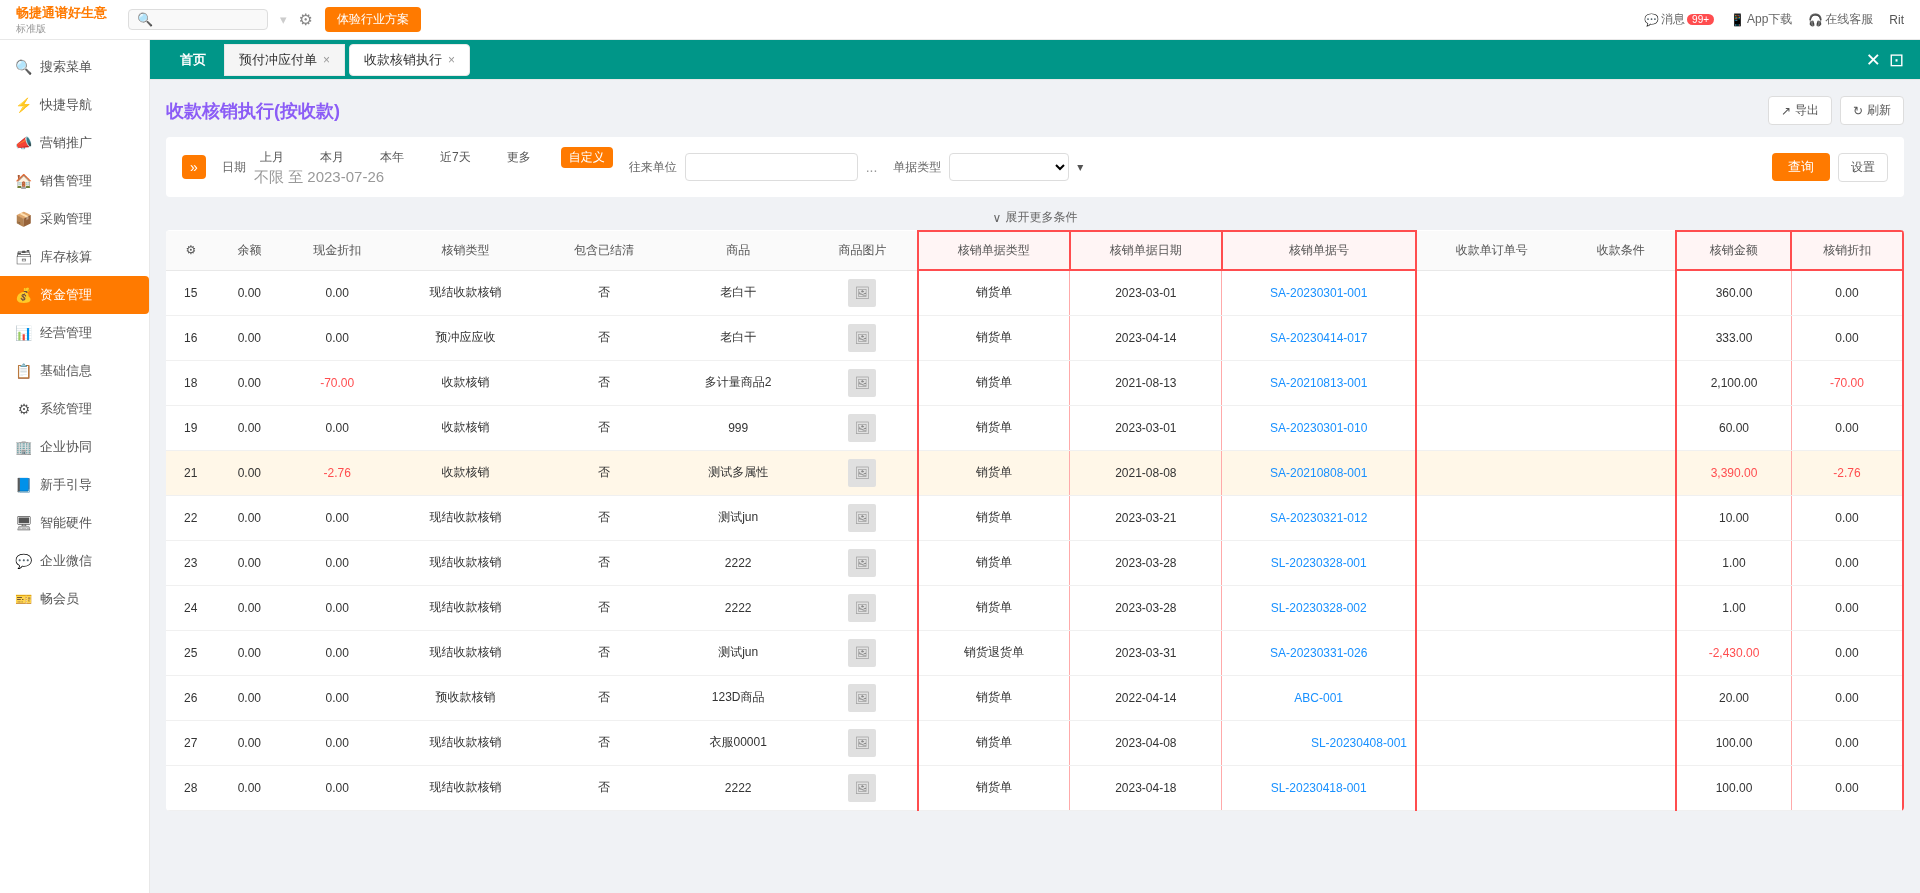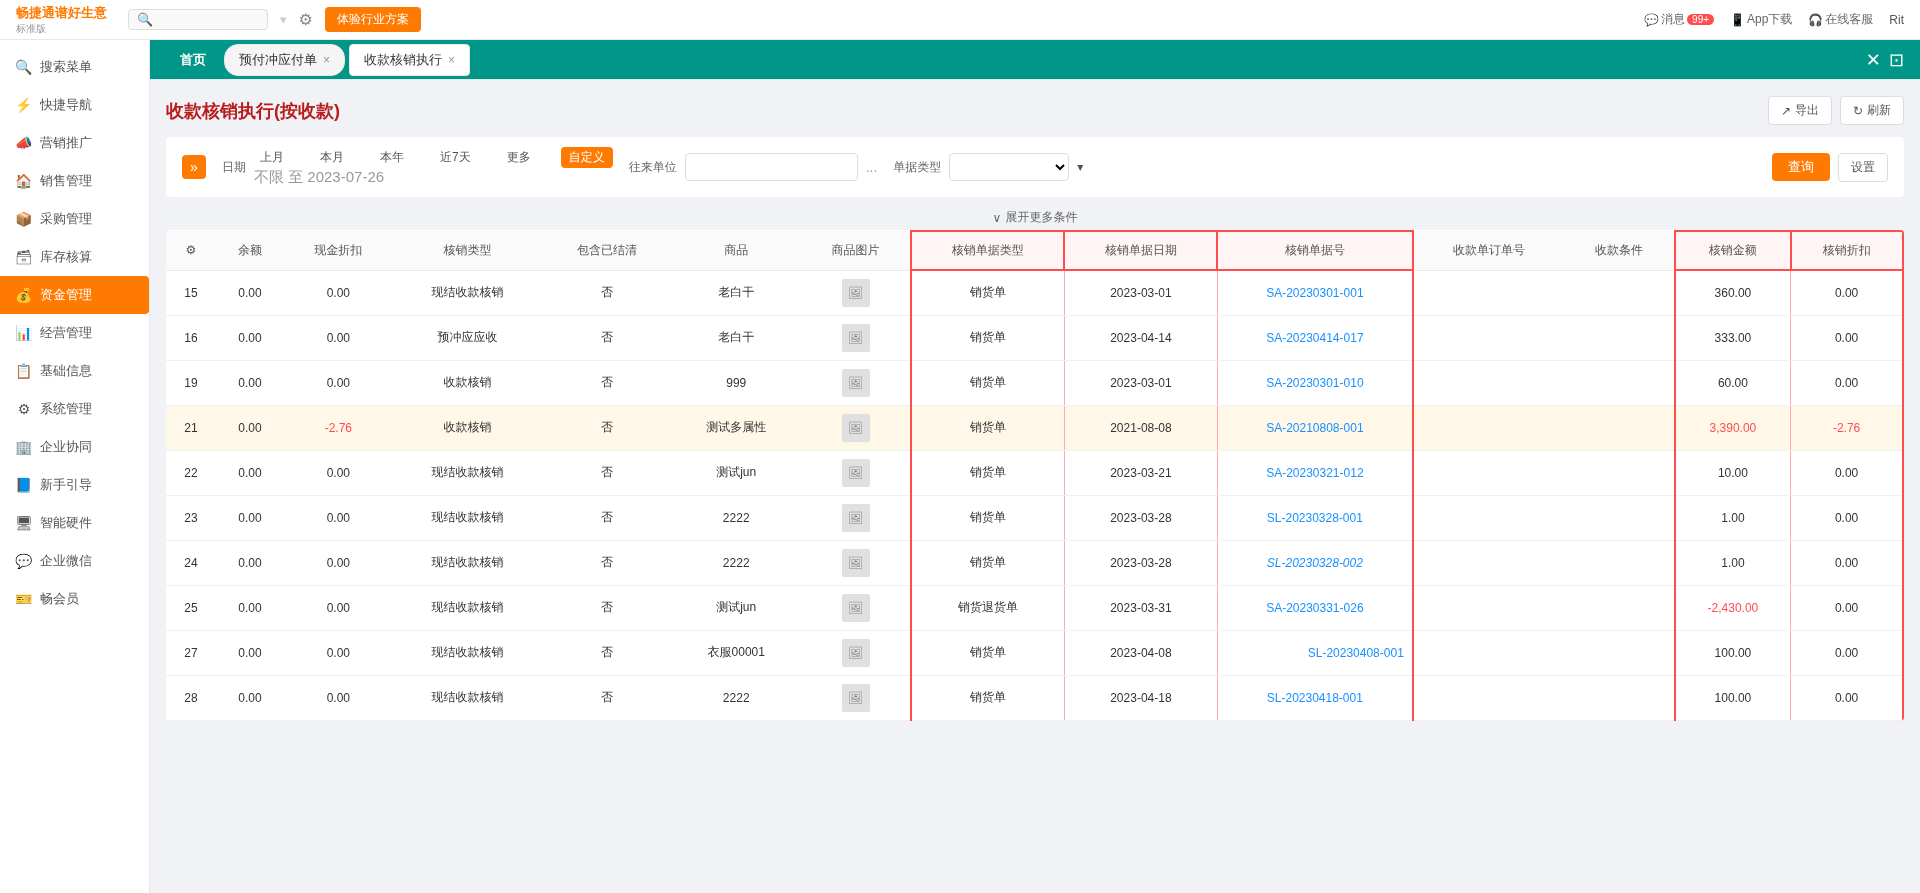--- a/index.html
+++ b/index.html
@@ -29,21 +29,21 @@
     .tab { display: flex; align-items: center; gap: 6px; padding: 6px 14px; border-radius: 4px 4px 0 0; cursor: pointer; font-size: 13px; border: 1px solid transparent; }
     .tab.home { color: #ff7a00; font-weight: 700; border-bottom: none; }
     .tab.inactive { background: #f5f5f5; border-color: #e8e8e8; color: #555; }
     .tab.active { background: #fff; border-color: #e8e8e8; border-bottom-color: #fff; color: #333; font-weight: 500; }
     .tab-close { color: #999; font-size: 12px; cursor: pointer; }
     .tab-bar-right { margin-left: auto; display: flex; align-items: center; gap: 8px; color: #999; font-size: 16px; }
 
     
     .page-content { flex: 1; padding: 16px; overflow: auto; background: #f0f2f5; }
     .page-header { display: flex; justify-content: space-between; align-items: center; margin-bottom: 12px; }
-    .page-title { font-size: 18px; font-weight: 600; color: #b91c1c; }
+    .page-title { font-size: 18px; font-weight: 600; color: #8b5cf6; }
     .page-actions { display: flex; gap: 8px; }
     .action-btn { display: flex; align-items: center; gap: 4px; padding: 5px 12px; border: 1px solid #ddd; border-radius: 4px; cursor: pointer; background: #fff; font-size: 12px; color: #555; }
 
     
     .filter-bar { background: #fff; border-radius: 4px; padding: 10px 16px; margin-bottom: 8px; display: flex; align-items: center; gap: 16px; flex-wrap: wrap; }
     .filter-toggle { background: #ff7a00; color: #fff; border: none; border-radius: 4px; width: 24px; height: 24px; cursor: pointer; font-size: 14px; display: flex; align-items: center; justify-content: center; }
     .filter-item { display: flex; align-items: center; gap: 8px; font-size: 12px; color: #555; }
     .filter-label { color: #666; white-space: nowrap; }
     .filter-date-group { display: flex; flex-direction: column; }
     .filter-date-row { display: flex; gap: 24px; align-items: center; }
@@ -169,21 +169,21 @@
       <span>畅会员</span>
     </div>
   </div>
 
   <div class="content-area">
 
     <div class="tab-bar" style="background:#009688;">
       <div class="tab home" style="background:#009688; color:#fff; border:none;">
         <span>首页</span>
       </div>
-      <div class="tab inactive" style="background:#f5f5f5; color:#333; border:1px solid #e8e8e8; border-radius:14px;">
+      <div class="tab inactive" style="background:#f5f5f5; color:#333; border:1px solid #e8e8e8; border-radius:0;">
         <span>预付冲应付单</span>
         <span class="tab-close">×</span>
       </div>
       <div class="tab active" style="background:#fff; color:#333; border:1px solid #e8e8e8; border-radius:4px;">
         <span>收款核销执行</span>
         <span class="tab-close">×</span>
       </div>
       <div class="tab-bar-right">
         <span style="cursor:pointer; color:#fff; font-size:18px;">✕</span>
         <span style="cursor:pointer; color:#fff; font-size:18px;">⊡</span>
@@ -296,20 +296,38 @@
                 </td>
                 <td style="border-left: 2px solid rgb(255, 77, 79); border-right: 1px solid rgb(255, 170, 170);">销货单</td>
                 <td style="border-left: 1px solid rgb(255, 170, 170); border-right: 1px solid rgb(255, 170, 170);">2023-04-14</td>
                 <td style="border-left: 1px solid rgb(255, 170, 170); border-right: 2px solid rgb(255, 77, 79);"><a class="link-cell" href="#">SA-20230414-017</a></td>
                 <td></td>
                 <td></td>
                 <td style="border-left: 2px solid rgb(255, 77, 79); border-right: 1px solid rgb(255, 170, 170);">333.00</td>
                 <td style="border-left: 1px solid rgb(255, 170, 170); border-right: 2px solid rgb(255, 77, 79);">0.00</td>
               </tr>
               <tr>
+                <td>18</td>
+                <td>0.00</td>
+                <td class="negative">-70.00</td>
+                <td>收款核销</td>
+                <td>否</td>
+                <td>多计量商品2</td>
+                <td style="text-align: center;">
+                  <div style="width:28px;height:28px;background:#e0e0e0;border-radius:2px;margin:auto;display:flex;align-items:center;justify-content:center;font-size:12px;color:#888;">🖼</div>
+                </td>
+                <td style="border-left: 2px solid rgb(255, 77, 79); border-right: 1px solid rgb(255, 170, 170);">销货单</td>
+                <td style="border-left: 1px solid rgb(255, 170, 170); border-right: 1px solid rgb(255, 170, 170);">2021-08-13</td>
+                <td style="border-left: 1px solid rgb(255, 170, 170); border-right: 2px solid rgb(255, 77, 79);"><a class="link-cell" href="#">SA-20210813-001</a></td>
+                <td></td>
+                <td></td>
+                <td style="border-left: 2px solid rgb(255, 77, 79); border-right: 1px solid rgb(255, 170, 170);">2,100.00</td>
+                <td class="negative" style="border-left: 1px solid rgb(255, 170, 170); border-right: 2px solid rgb(255, 77, 79);">-70.00</td>
+              </tr>
+              <tr>
                 <td>19</td>
                 <td>0.00</td>
                 <td>0.00</td>
                 <td>收款核销</td>
                 <td>否</td>
                 <td>999</td>
                 <td style="text-align: center;">
                   <div style="width:28px;height:28px;background:#e0e0e0;border-radius:2px;margin:auto;display:flex;align-items:center;justify-content:center;font-size:12px;color:#888;">🖼</div>
                 </td>
                 <td style="border-left: 2px solid rgb(255, 77, 79); border-right: 1px solid rgb(255, 170, 170);">销货单</td>
@@ -379,21 +397,21 @@
                 <td>0.00</td>
                 <td>0.00</td>
                 <td>现结收款核销</td>
                 <td>否</td>
                 <td>2222</td>
                 <td style="text-align: center;">
                   <div style="width:28px;height:28px;background:#e0e0e0;border-radius:2px;margin:auto;display:flex;align-items:center;justify-content:center;font-size:12px;color:#888;">🖼</div>
                 </td>
                 <td style="border-left: 2px solid rgb(255, 77, 79); border-right: 1px solid rgb(255, 170, 170);">销货单</td>
                 <td style="border-left: 1px solid rgb(255, 170, 170); border-right: 1px solid rgb(255, 170, 170);">2023-03-28</td>
-                <td style="border-left: 1px solid rgb(255, 170, 170); border-right: 2px solid rgb(255, 77, 79); font-style: italic;"><a class="link-cell" href="#">SL-20230328-002</a></td>
+                <td style="border-left: 1px solid rgb(255, 170, 170); border-right: 2px solid rgb(255, 77, 79);"><a class="link-cell" href="#">SL-20230328-002</a></td>
                 <td></td>
                 <td></td>
                 <td style="border-left: 2px solid rgb(255, 77, 79); border-right: 1px solid rgb(255, 170, 170);">1.00</td>
                 <td style="border-left: 1px solid rgb(255, 170, 170); border-right: 2px solid rgb(255, 77, 79);">0.00</td>
               </tr>
               <tr>
                 <td>25</td>
                 <td>0.00</td>
                 <td>0.00</td>
                 <td>现结收款核销</td>
@@ -404,20 +422,38 @@
                 </td>
                 <td style="border-left: 2px solid rgb(255, 77, 79); border-right: 1px solid rgb(255, 170, 170);">销货退货单</td>
                 <td style="border-left: 1px solid rgb(255, 170, 170); border-right: 1px solid rgb(255, 170, 170);">2023-03-31</td>
                 <td style="border-left: 1px solid rgb(255, 170, 170); border-right: 2px solid rgb(255, 77, 79);"><a class="link-cell" href="#">SA-20230331-026</a></td>
                 <td></td>
                 <td></td>
                 <td class="negative" style="border-left: 2px solid rgb(255, 77, 79); border-right: 1px solid rgb(255, 170, 170);">-2,430.00</td>
                 <td style="border-left: 1px solid rgb(255, 170, 170); border-right: 2px solid rgb(255, 77, 79);">0.00</td>
               </tr>
               <tr>
+                <td>26</td>
+                <td>0.00</td>
+                <td>0.00</td>
+                <td>预收款核销</td>
+                <td>否</td>
+                <td>123D商品</td>
+                <td style="text-align: center;">
+                  <div style="width:28px;height:28px;background:#e0e0e0;border-radius:2px;margin:auto;display:flex;align-items:center;justify-content:center;font-size:12px;color:#888;">🖼</div>
+                </td>
+                <td style="border-left: 2px solid rgb(255, 77, 79); border-right: 1px solid rgb(255, 170, 170);">销货单</td>
+                <td style="border-left: 1px solid rgb(255, 170, 170); border-right: 1px solid rgb(255, 170, 170);">2022-04-14</td>
+                <td style="border-left: 1px solid rgb(255, 170, 170); border-right: 2px solid rgb(255, 77, 79);"><a class="link-cell" href="#">ABC-001</a></td>
+                <td></td>
+                <td></td>
+                <td style="border-left: 2px solid rgb(255, 77, 79); border-right: 1px solid rgb(255, 170, 170);">20.00</td>
+                <td style="border-left: 1px solid rgb(255, 170, 170); border-right: 2px solid rgb(255, 77, 79);">0.00</td>
+              </tr>
+              <tr>
                 <td>27</td>
                 <td>0.00</td>
                 <td>0.00</td>
                 <td>现结收款核销</td>
                 <td>否</td>
                 <td>衣服00001</td>
                 <td style="text-align: center;">
                   <div style="width:28px;height:28px;background:#e0e0e0;border-radius:2px;margin:auto;display:flex;align-items:center;justify-content:center;font-size:12px;color:#888;">🖼</div>
                 </td>
                 <td style="border-left: 2px solid rgb(255, 77, 79); border-right: 1px solid rgb(255, 170, 170);">销货单</td>

